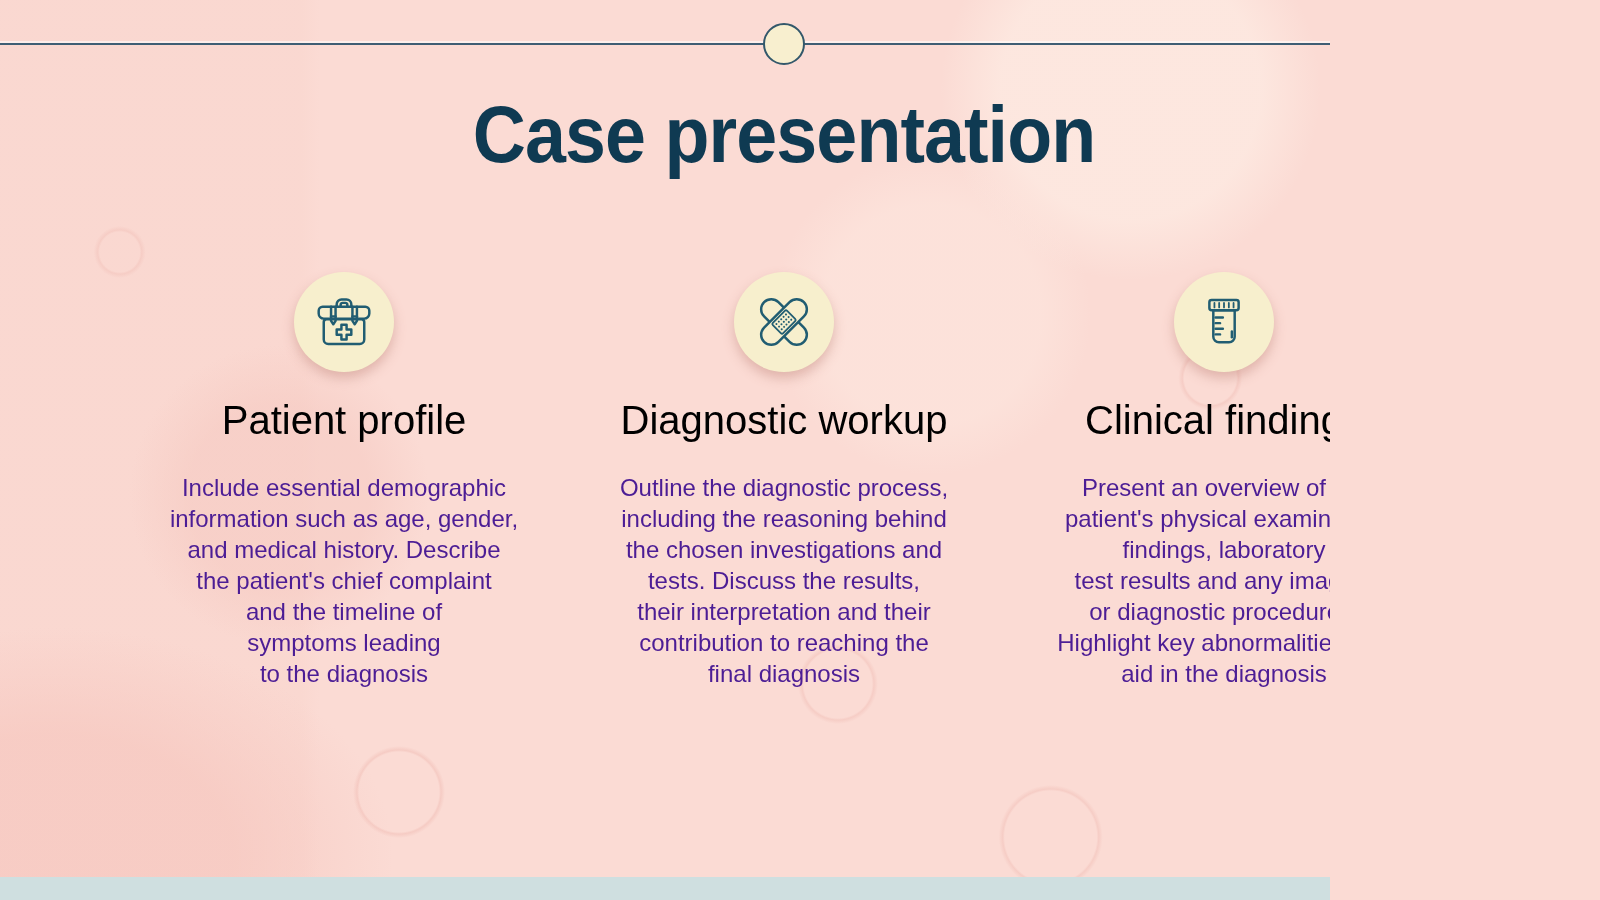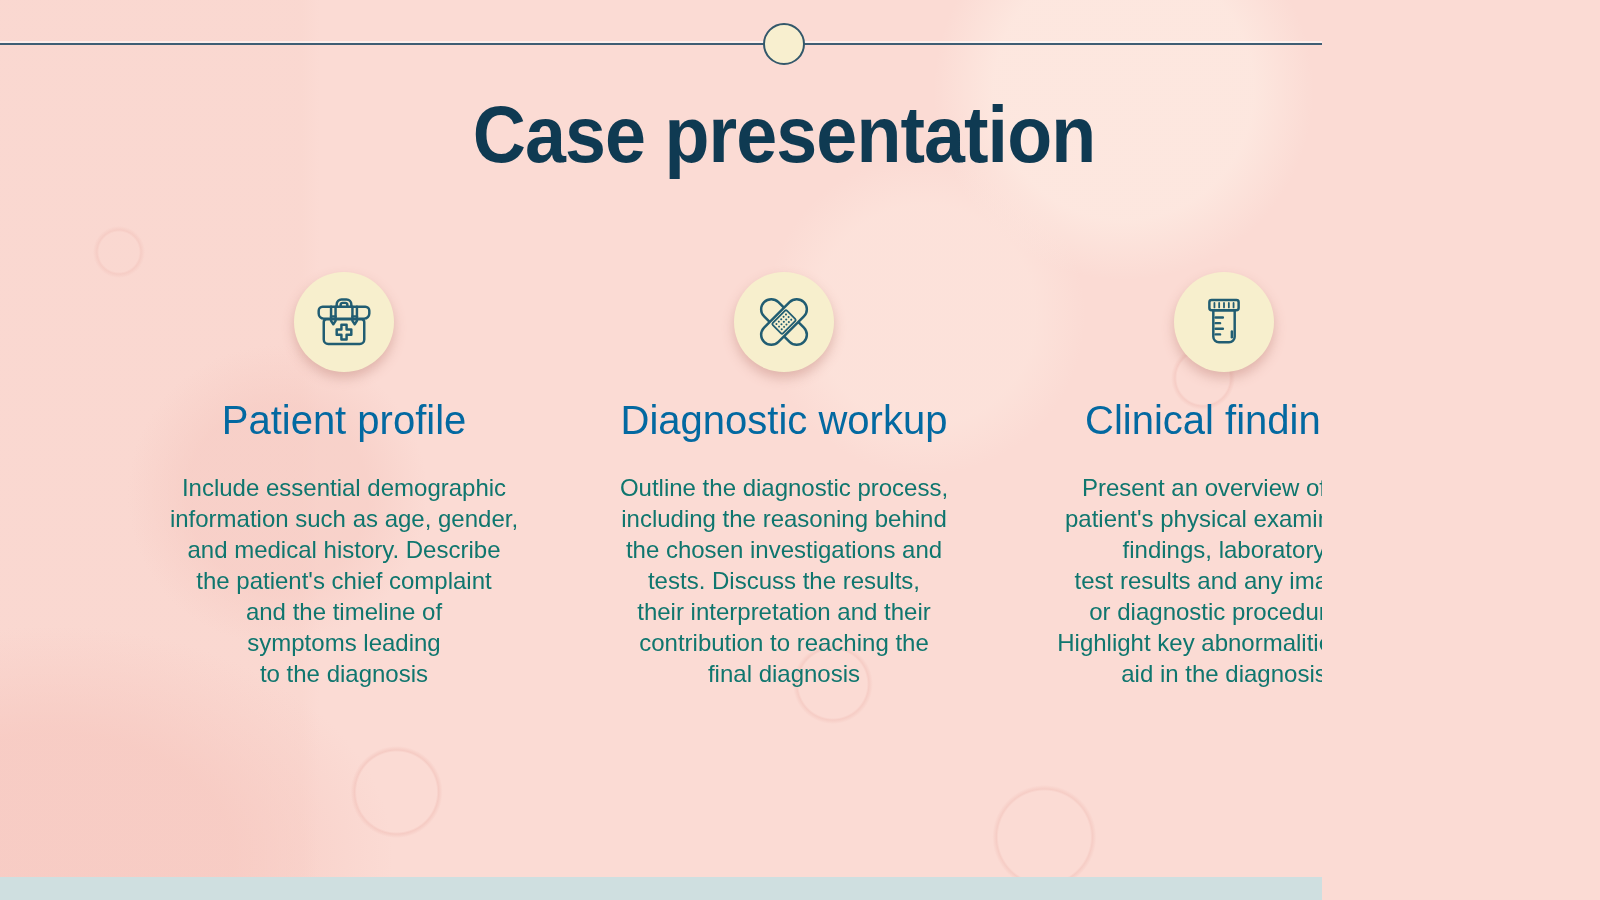--- a/index.html
+++ b/index.html
@@ -3,21 +3,21 @@
 <meta charset="utf-8">
 <style>
   html,body{margin:0;padding:0;}
   body{
     width:1600px;height:900px;overflow:hidden;
     font-family:"Liberation Sans", sans-serif;
     background:#fbdbd4;
   }
   .slide{
     position:relative;width:1322px;height:900px;
-    background:#fbdbd4;overflow:hidden;
+    background:#fbdbd4;overflow:hidden;padding-left:8px;
   }
   
   .slide::before{
     content:"";position:absolute;inset:0;pointer-events:none;
     background:
       radial-gradient(circle at 85% 10%, rgba(253,232,224,.9) 0 130px, transparent 190px),
       radial-gradient(circle at 70% 35%, rgba(253,230,222,.6) 0 110px, transparent 160px),
       radial-gradient(ellipse at 4% 95%, rgba(246,198,190,.65) 0 180px, transparent 340px),
       radial-gradient(circle at 21% 55%, rgba(245,200,192,.5) 0 90px, transparent 150px),
       radial-gradient(circle at 30% 88%, transparent 40px, rgba(240,188,180,.5) 42px, transparent 46px),
@@ -52,25 +52,25 @@
   .col{width:440px;display:flex;flex-direction:column;align-items:center;}
   .icon-circle{
     width:100px;height:100px;border-radius:50%;
     background:#f7efcd;
     box-shadow:0 6px 12px rgba(190,130,120,.45);
     display:flex;align-items:center;justify-content:center;
   }
   .icon-circle svg{width:72px;height:72px;display:block;}
   .col h2{
     margin:26px 0 0 0;font-size:40px;line-height:44px;font-weight:normal;
-    color:#0369a1;
+    color:#000000;
   }
   .col p{
     margin:30px 0 0 0;font-size:24px;line-height:31px;
-    color:#0f766e;white-space:pre-line;
+    color:#4c1d95;white-space:pre-line;
   }
   .bottom-bar{
     position:absolute;left:0;bottom:0;width:1600px;height:23px;
     background:#cfdfe0;
   }
   .ic{stroke:#215d72;fill:none;stroke-width:2.2;stroke-linecap:round;stroke-linejoin:round;}
   .ic-fill{fill:#f7efcd;stroke:#215d72;stroke-width:2.2;stroke-linejoin:round;}
   .ic-thin{stroke:#215d72;fill:none;stroke-width:1.6;stroke-linecap:round;stroke-linejoin:round;}
   .ic-dot{fill:#215d72;stroke:none;}
 </style>

